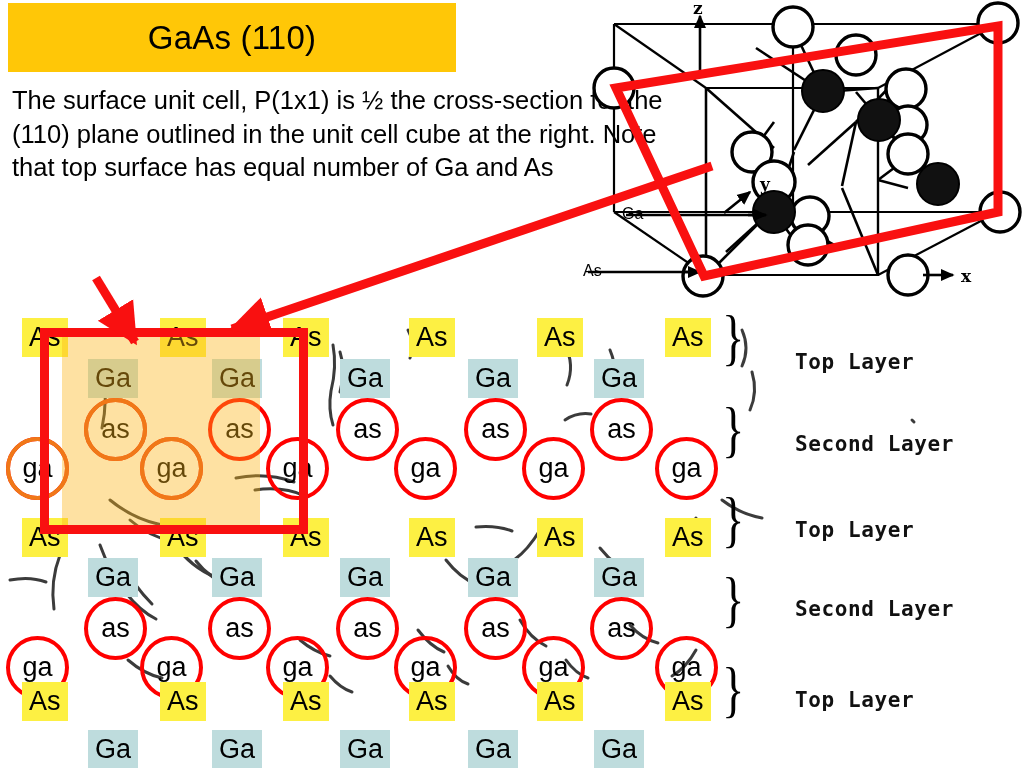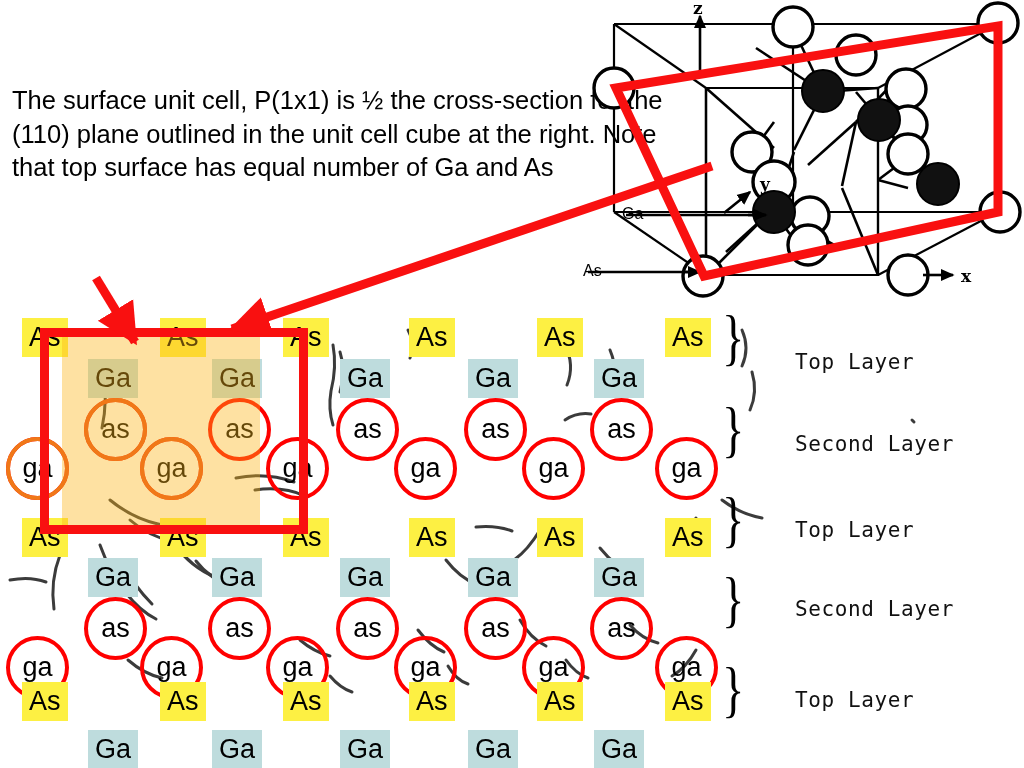--- a/index.html
+++ b/index.html
@@ -95,21 +95,21 @@
     font-size: 62px;
     line-height: 1;
     color: #000000;
     font-family: "Liberation Serif", serif;
     transform: scaleX(0.75);
     transform-origin: left center;
   }
   .layer-label {
     position: absolute;
     font-size: 21px;
-    font-weight: normal;
+    font-weight: bold;
     color: #111111;
     letter-spacing: 0.6px;
     font-family: "DejaVu Sans Mono", monospace;
     white-space: nowrap;
   }
 
   
   #unit-cell-rect {
     position: absolute;
     left: 40px; top: 328px;
@@ -181,20 +181,23 @@
       <path d="M300 640 q14 12 30 16"></path>
       <path d="M696 650 q-10 18 -24 26"></path>
       <path d="M566 660 q10 14 22 18"></path>
       <path d="M448 666 q8 14 20 18"></path>
       <path d="M330 676 q10 12 22 16"></path>
       <path d="M128 660 q16 14 34 18"></path>
       <path d="M912 420 q2 2 2 2"></path>
     </g>
   </svg>
 
+  <div id="title-banner">
+    <span id="title-text">GaAs (110)</span>
+  </div>
 
   <div id="body-text">
     <span>The surface unit cell, P(1x1) is ½ the cross-section for the (110) plane outlined in the unit cell cube at the right. Note that top surface has equal number of Ga and As</span>
   </div>
 
   <div id="cube-figure">
     <svg width="446" height="300" viewBox="0 0 446 300" xmlns="http://www.w3.org/2000/svg">
       <g stroke="#000" stroke-width="2.2" fill="none">
 
         <path d="M128 88 L300 88 L300 275 L128 275 Z"></path>

